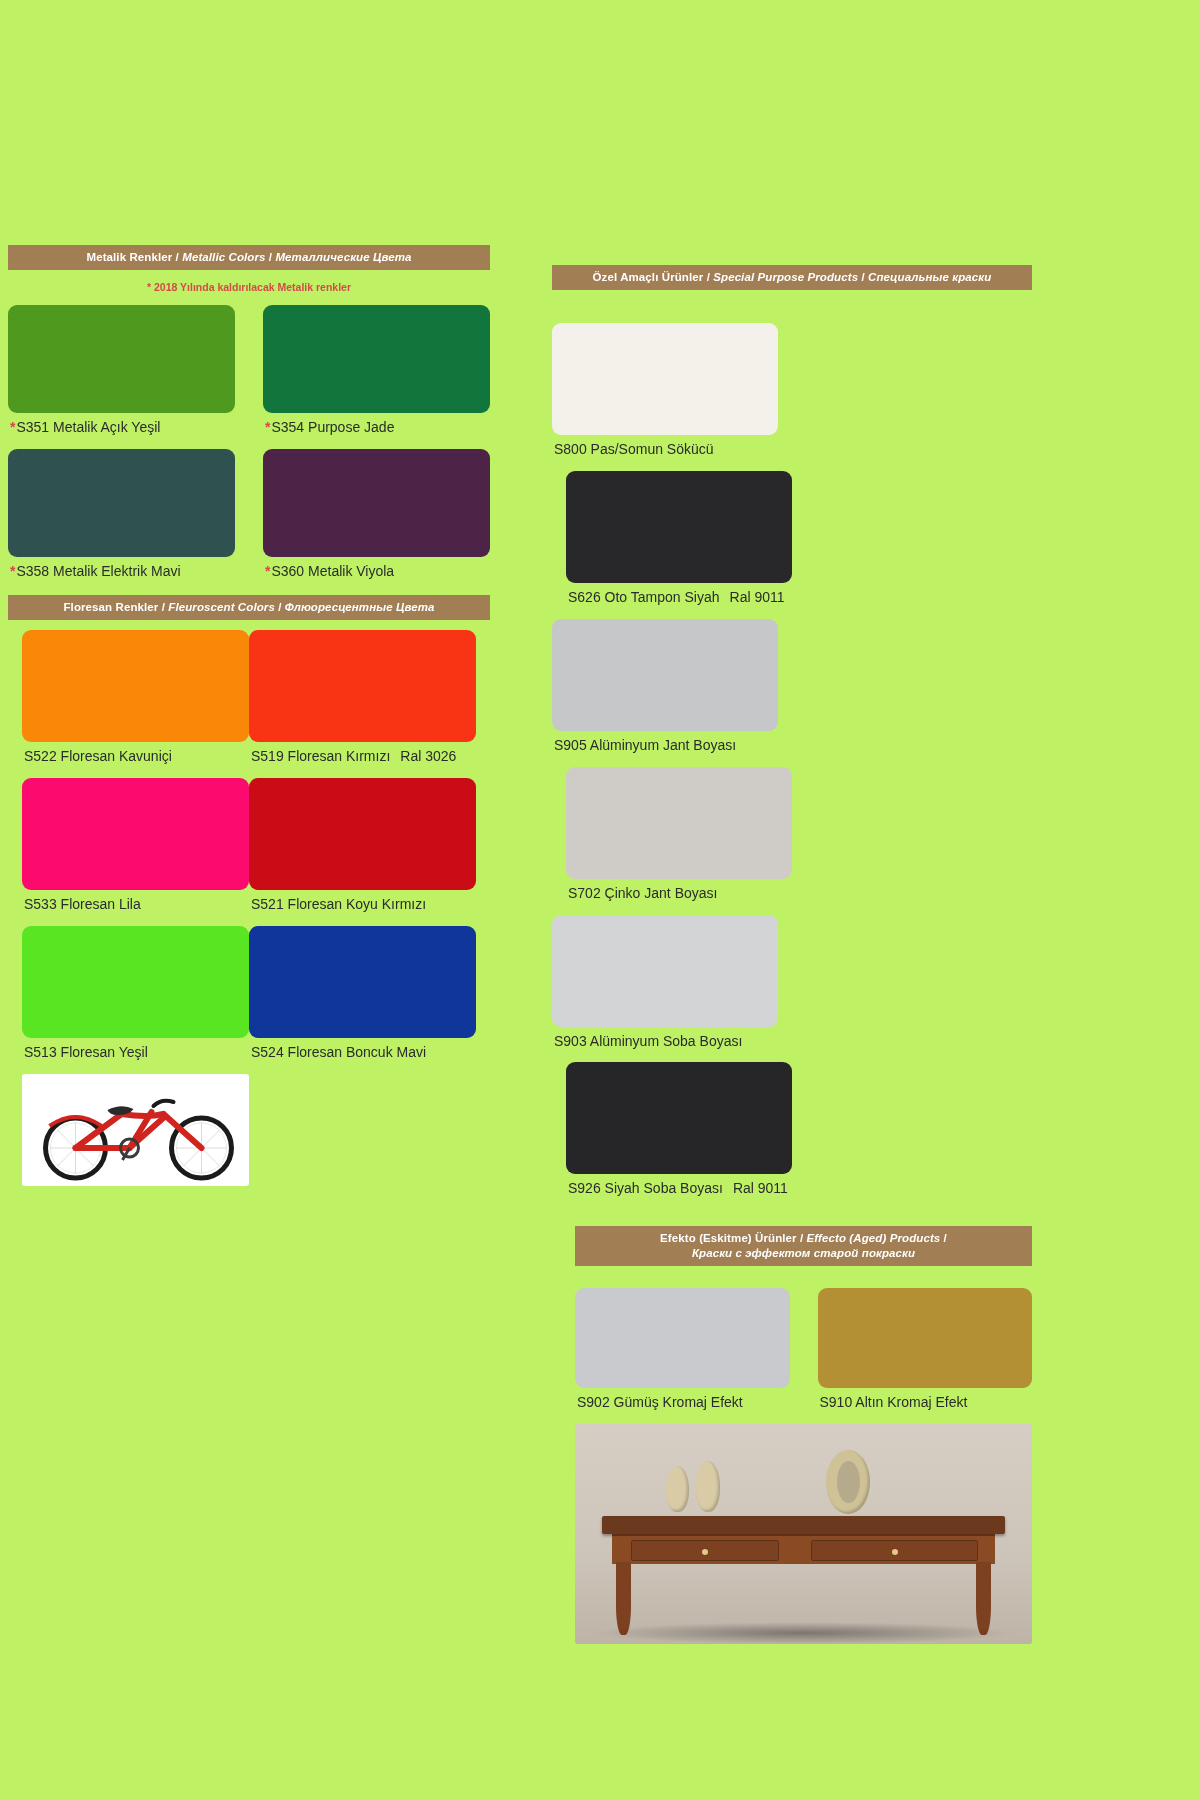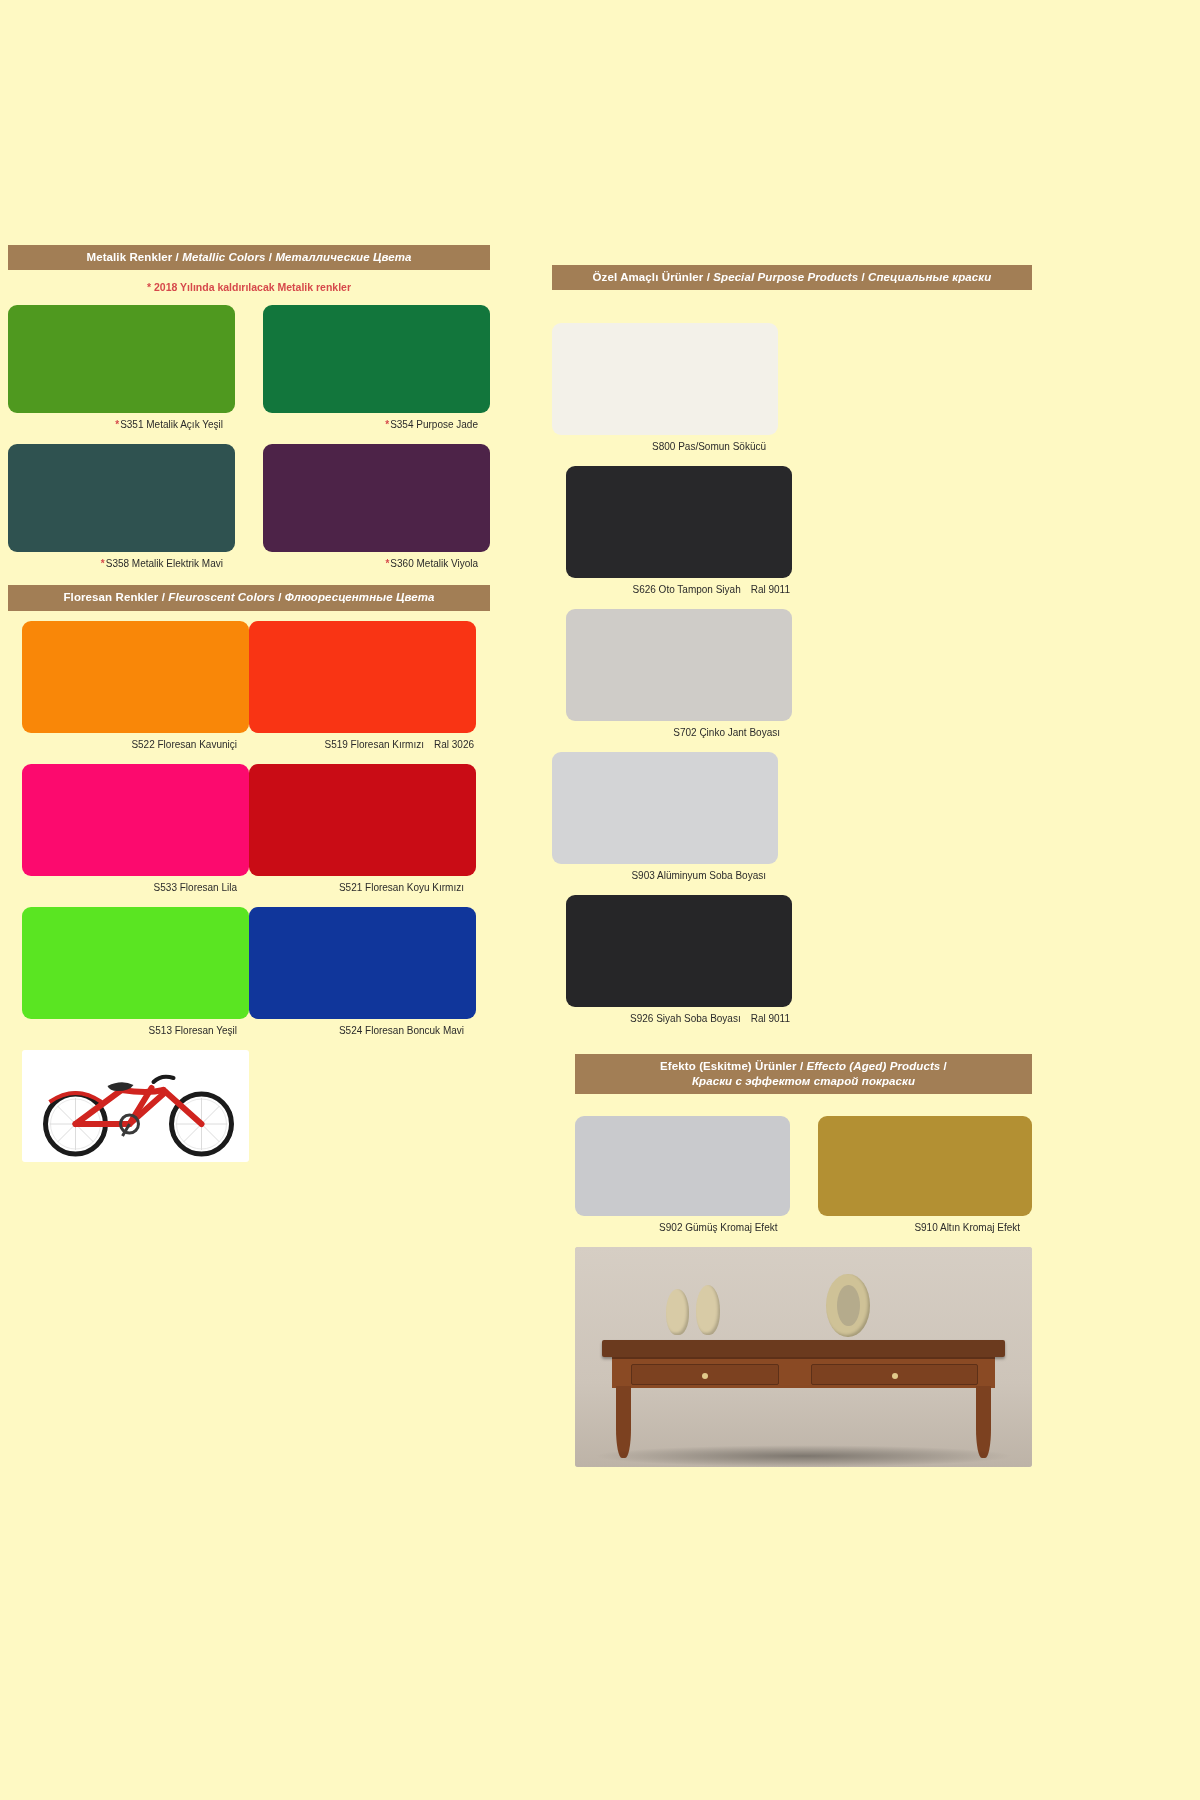--- a/index.html
+++ b/index.html
@@ -2,21 +2,21 @@
 <html><head>
 <meta charset="utf-8">
 <style>
   html,body{margin:0;padding:0;}
   body{
     width:1200px;height:1800px;
     background:#ffffff;
     font-family:"Liberation Sans", sans-serif;
     overflow:hidden;
   }
-  .page{position:relative;width:1200px;height:1800px;background:#fef9c3;}
+  .page{position:relative;width:1200px;height:1800px;background:#bef264;}
 
   .col{position:absolute;top:245px;}
   .col-left{left:8px;width:482px;}
   .col-right{left:552px;width:480px;}
 
   
   .section-bar{
     background:#a27e55;
     color:#ffffff;
     text-align:center;
@@ -49,23 +49,23 @@
     width:100%;
     position:relative;
   }
   .swatch.h-metal{height:108px;}
   .swatch.h-flo{height:112px;}
   .swatch.h-prod{height:112px;}
   .swatch.h-efekto{height:100px;}
 
   .caption{
     display:flex;
-    justify-content:flex-end;
+    justify-content:flex-start;
     align-items:baseline;
-    font-size:10px;
+    font-size:14px;
     color:#2b2b2b;
     padding:6px 2px 13px 2px;
     line-height:1.2;
     white-space:nowrap;
   }
   .caption .star{color:#d6494b;font-weight:bold;margin-right:1px;}
   .caption .ral{color:#2b2b2b;padding-left:10px;}
 
   
   .photo{
@@ -275,20 +275,27 @@
         </div>
 
         <div class="cell pad-l">
           <div class="swatch h-prod" style="background:#28282a"></div>
           <div class="caption">
             <span><span>S626</span> <span>Oto Tampon Siyah</span></span>
             <span class="ral">Ral 9011</span>
           </div>
         </div>
 
+        <div class="cell pad-r">
+          <div class="swatch h-prod" style="background:#c6c7c9"></div>
+          <div class="caption">
+            <span><span>S905</span> <span>Alüminyum Jant Boyası</span></span>
+            <span class="ral"></span>
+          </div>
+        </div>
 
         <div class="cell pad-l">
           <div class="swatch h-prod" style="background:#cfccc8"></div>
           <div class="caption">
             <span><span>S702</span> <span>Çinko Jant Boyası</span></span>
             <span class="ral"></span>
           </div>
         </div>
 
         <div class="cell pad-r">

